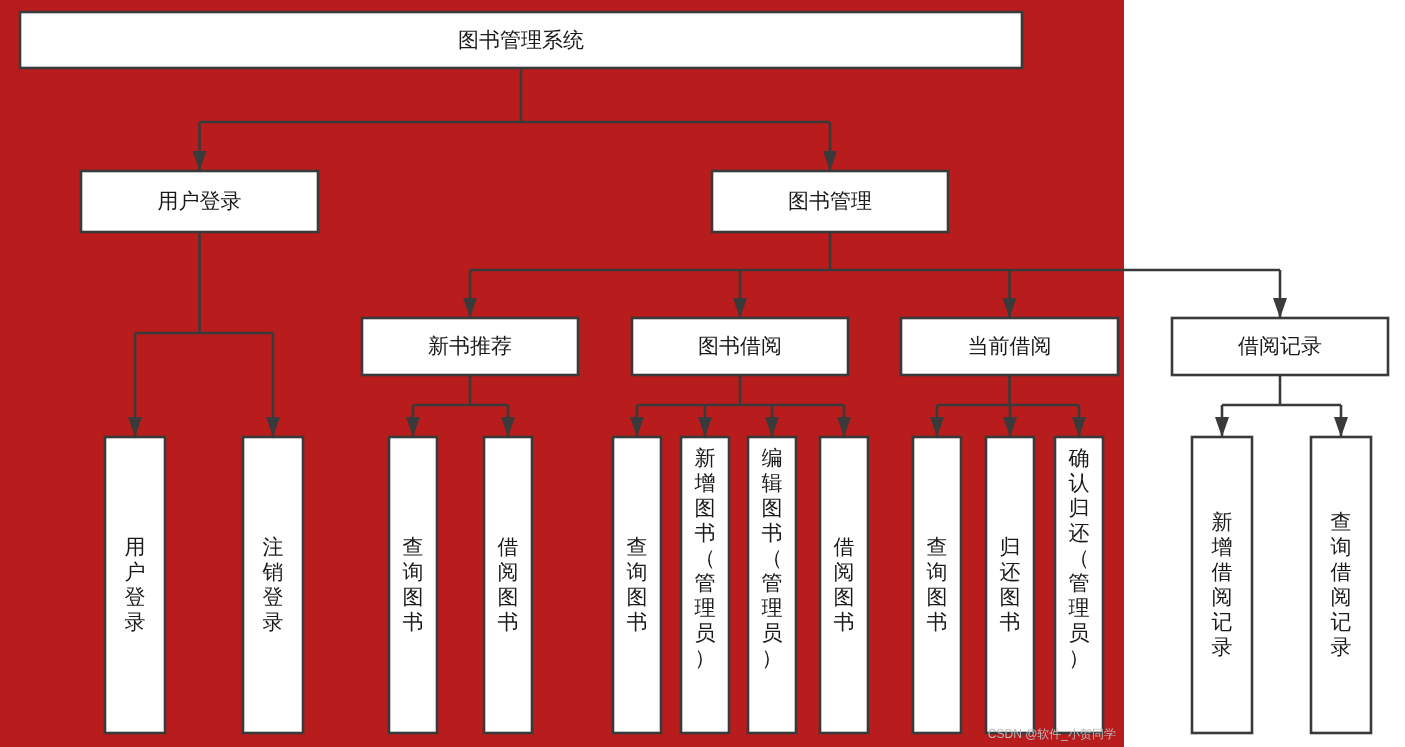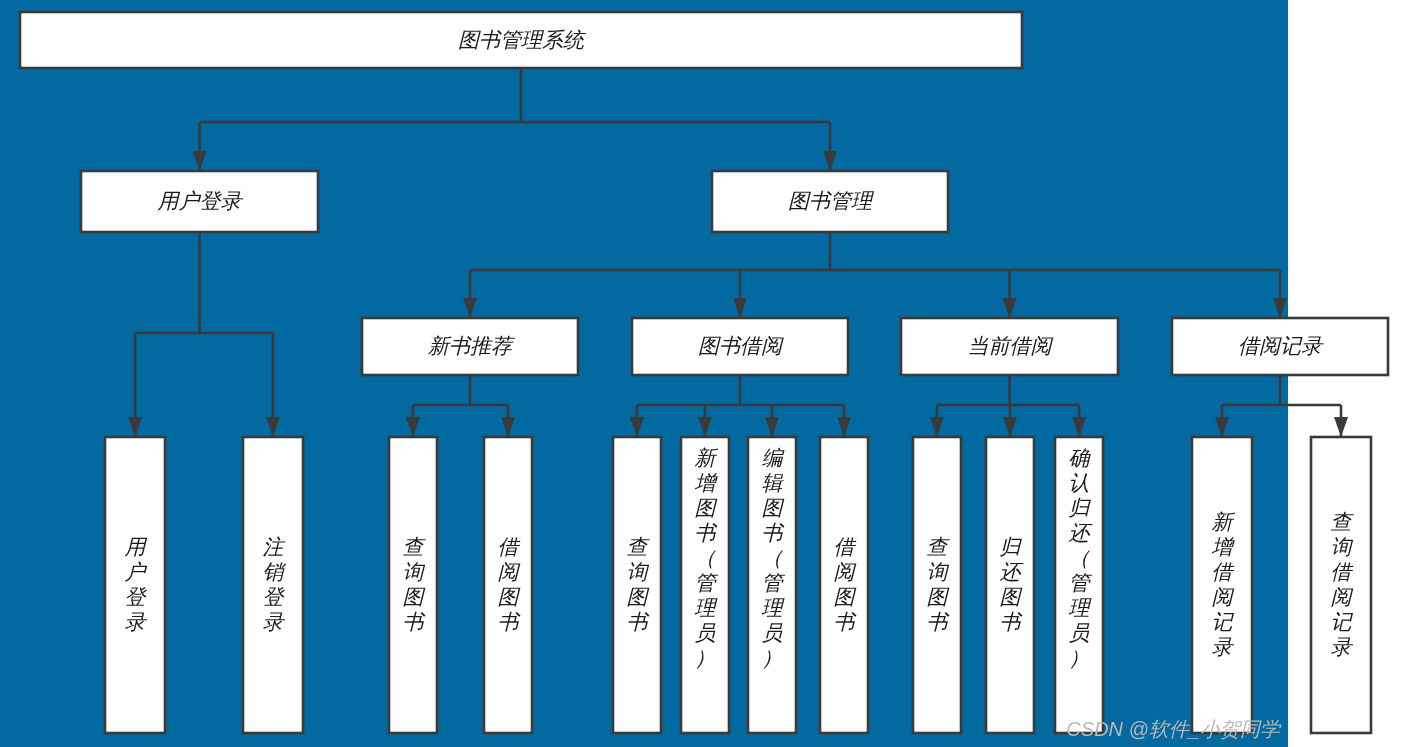--- a/index.html
+++ b/index.html
@@ -8,24 +8,23 @@
     background: #ffffff;
   }
   body {
     width: 1405px;
     height: 747px;
     font-family: "Liberation Sans", "DejaVu Sans", sans-serif;
     overflow: hidden;
   }
   #diagram-root {
     position: relative;
-    width: 1288px;
+    width: 1124px;
     height: 747px;
-    background: #0369a1;
-    font-style: italic;
+    background: #b91c1c;
   }
   svg#tree-svg {
     position: absolute;
     left: 0;
     top: 0;
     width: 1405px;
     height: 747px;
     display: block;
   }
   .node-box {
@@ -54,21 +53,21 @@
     font-family: "Liberation Sans", "DejaVu Sans", sans-serif;
     font-size: 21px;
     fill: #1a1a1a;
     text-anchor: middle;
   }
   .watermark {
     position: absolute;
     right: 8px;
     bottom: 4px;
     font-family: "Liberation Sans", "DejaVu Sans", sans-serif;
-    font-size: 20px;
+    font-size: 12px;
     color: #b9b9b9;
     white-space: nowrap;
     user-select: none;
     text-align: center;
   }
 </style>
 </head>
 <body>
 
 <div id="diagram-root">

